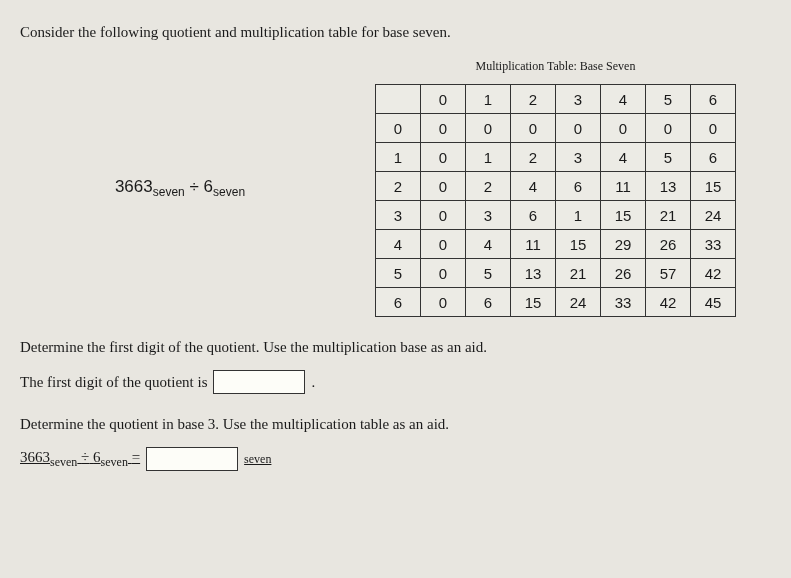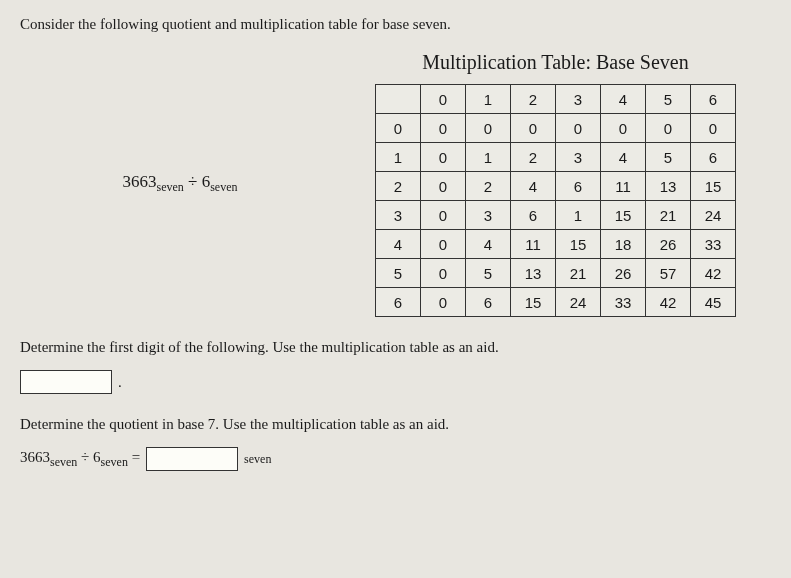--- a/index.html
+++ b/index.html
@@ -8,45 +8,46 @@
       margin: 0;
       padding: 16px 20px;
       width: 791px;
       height: 578px;
       box-sizing: border-box;
       color: #1a1a1a;
       font-size: 15px;
     }
     .intro {
       margin-bottom: 18px;
+      margin-top: 8px;
     }
     .content-row {
       display: flex;
       align-items: center;
       margin-bottom: 20px;
     }
     .expr-col {
       flex: 0 0 320px;
       text-align: center;
-      font-family: Liberation Serif, serif;
+      font-family: Liberation Sans, sans-serif;
     }
     .expr {
       font-size: 17px;
     }
     .sub {
       font-size: 12px;
       vertical-align: sub;
     }
     .table-col {
       flex: 1;
     }
     .table-title {
       text-align: center;
       margin-bottom: 10px;
-      font-size: 20px;
+      font-size: 12px;
     }
     table.mult {
       border-collapse: collapse;
       margin: 0 auto;
       background: #ecebe5;
     }
     table.mult td, table.mult th {
       border: 1px solid #333;
       width: 42px;
       height: 26px;
@@ -73,20 +74,21 @@
       border: 1px solid #333;
       background: #fdfdf8;
       vertical-align: middle;
     }
     .expr-line {
       display: flex;
       align-items: center;
       gap: 6px;
       font-family: 'Times New Roman', serif;
       margin-top: 8px;
+      text-decoration: underline;
     }
   </style>
 </head>
 <body>
 
 <div class="intro">Consider the following quotient and multiplication table for base seven.</div>
 
 <div class="content-row">
   <div class="expr-col">
     <span class="expr">
@@ -148,21 +150,21 @@
             <td>15</td>
             <td>21</td>
             <td>24</td>
           </tr>
       <tr>
             <th>4</th>
             <td>0</td>
             <td>4</td>
             <td>11</td>
             <td>15</td>
-            <td>18</td>
+            <td>29</td>
             <td>26</td>
             <td>33</td>
           </tr>
       <tr>
             <th>5</th>
             <td>0</td>
             <td>5</td>
             <td>13</td>
             <td>21</td>
             <td>26</td>
@@ -177,28 +179,29 @@
             <td>24</td>
             <td>33</td>
             <td>42</td>
             <td>45</td>
           </tr>
     </tbody>
       </table>
   </div>
 </div>
 
-<div class="question">Determine the first digit of the following. Use the multiplication table as an aid.</div>
+<div class="question">Determine the first digit of the quotient. Use the multiplication base as an aid.</div>
 
 <div class="answer-line">
+  <span>The first digit of the quotient is</span>
   <span class="input-box"></span>
   <span>.</span>
 </div>
 
-<div class="question">Determine the quotient in base 7. Use the multiplication table as an aid.</div>
+<div class="question">Determine the quotient in base 3. Use the multiplication table as an aid.</div>
 
 <div class="expr-line">
   <span>
     <span>3663</span><span class="sub">seven</span>
     <span>÷</span>
     <span>6</span><span class="sub">seven</span>
     <span>=</span>
   </span>
   <span class="input-box"></span>
   <span class="sub">seven</span>

